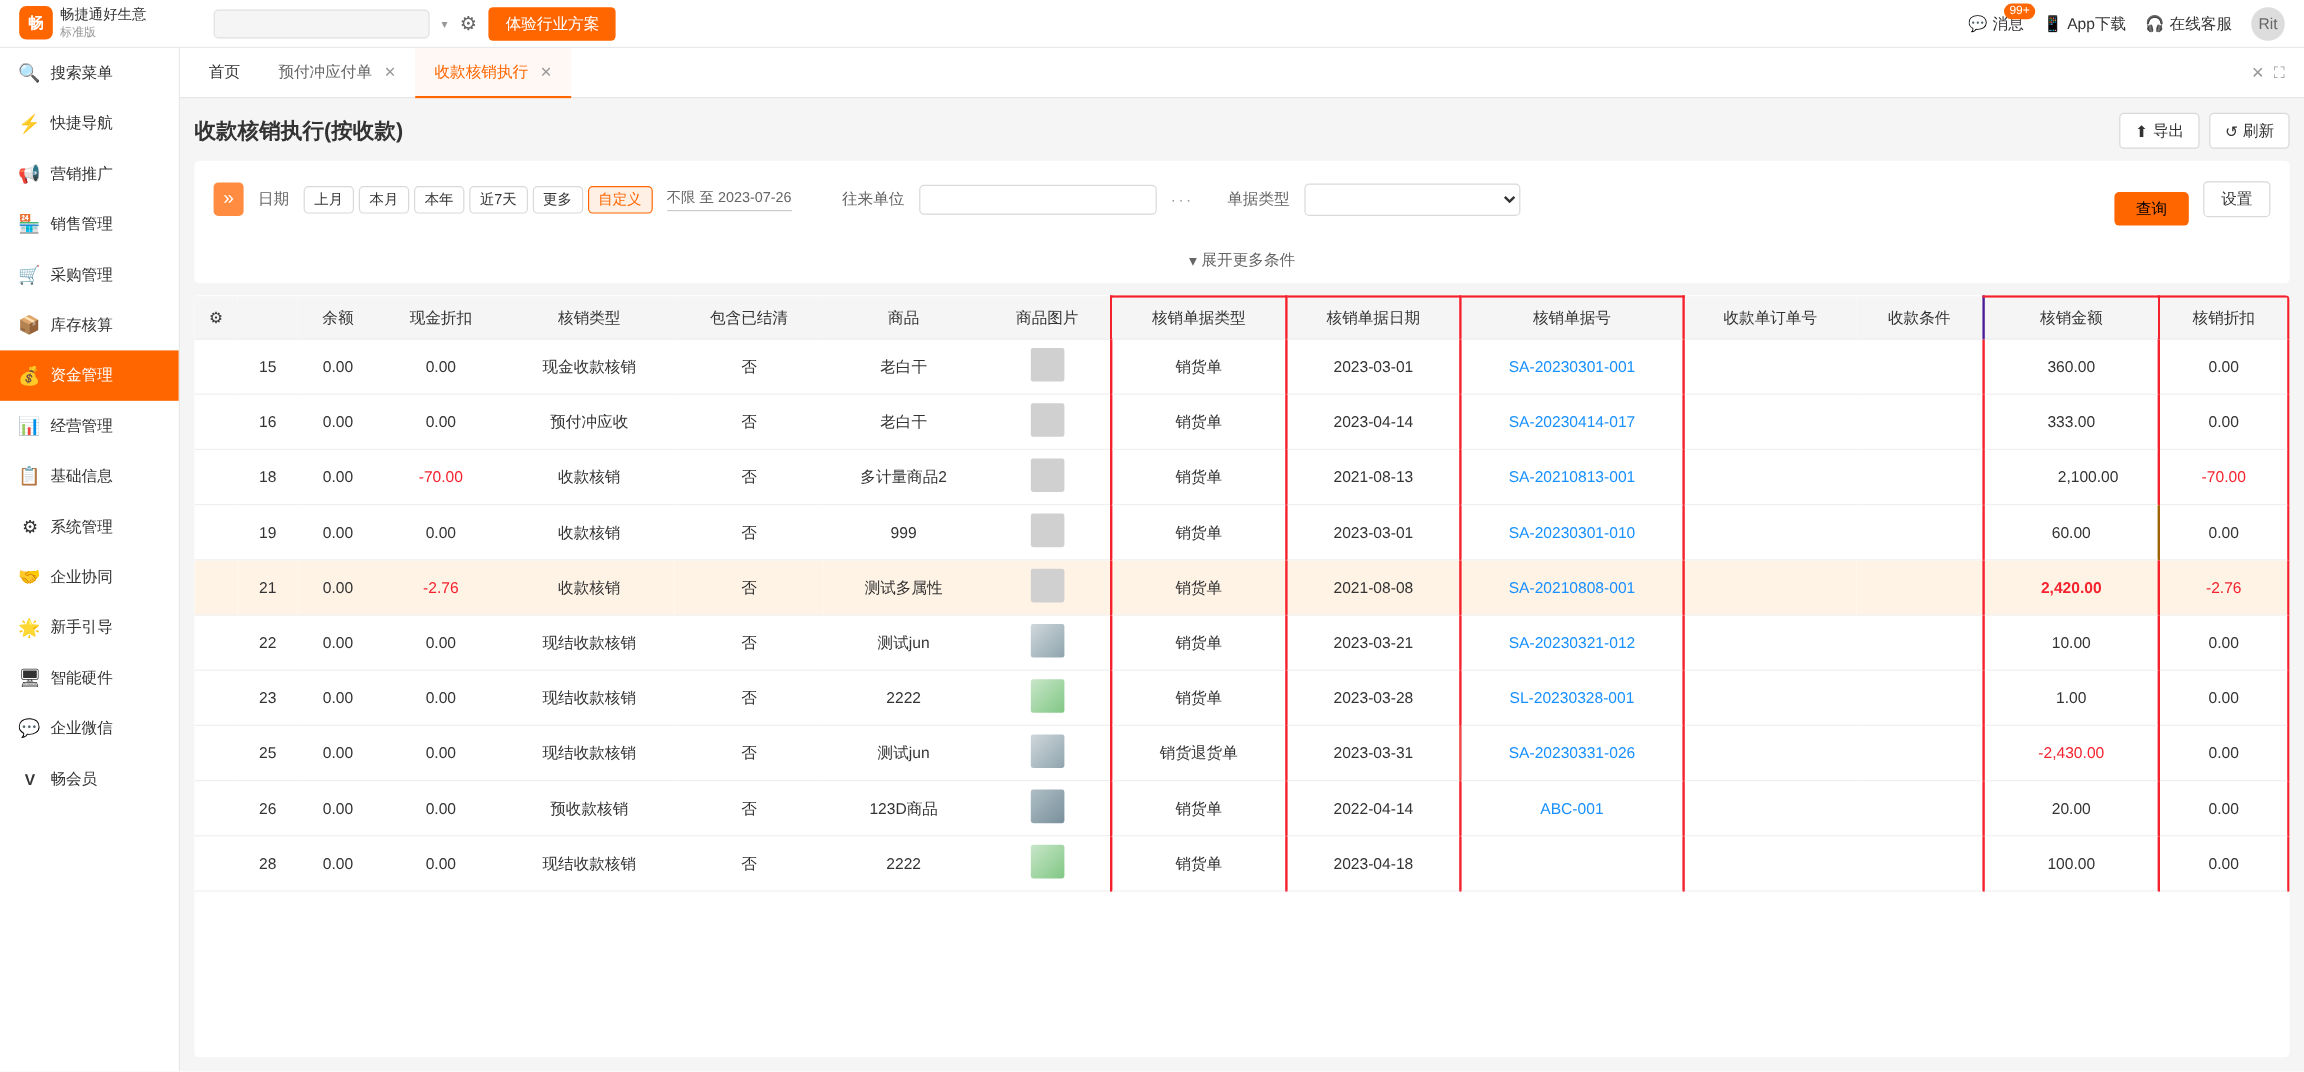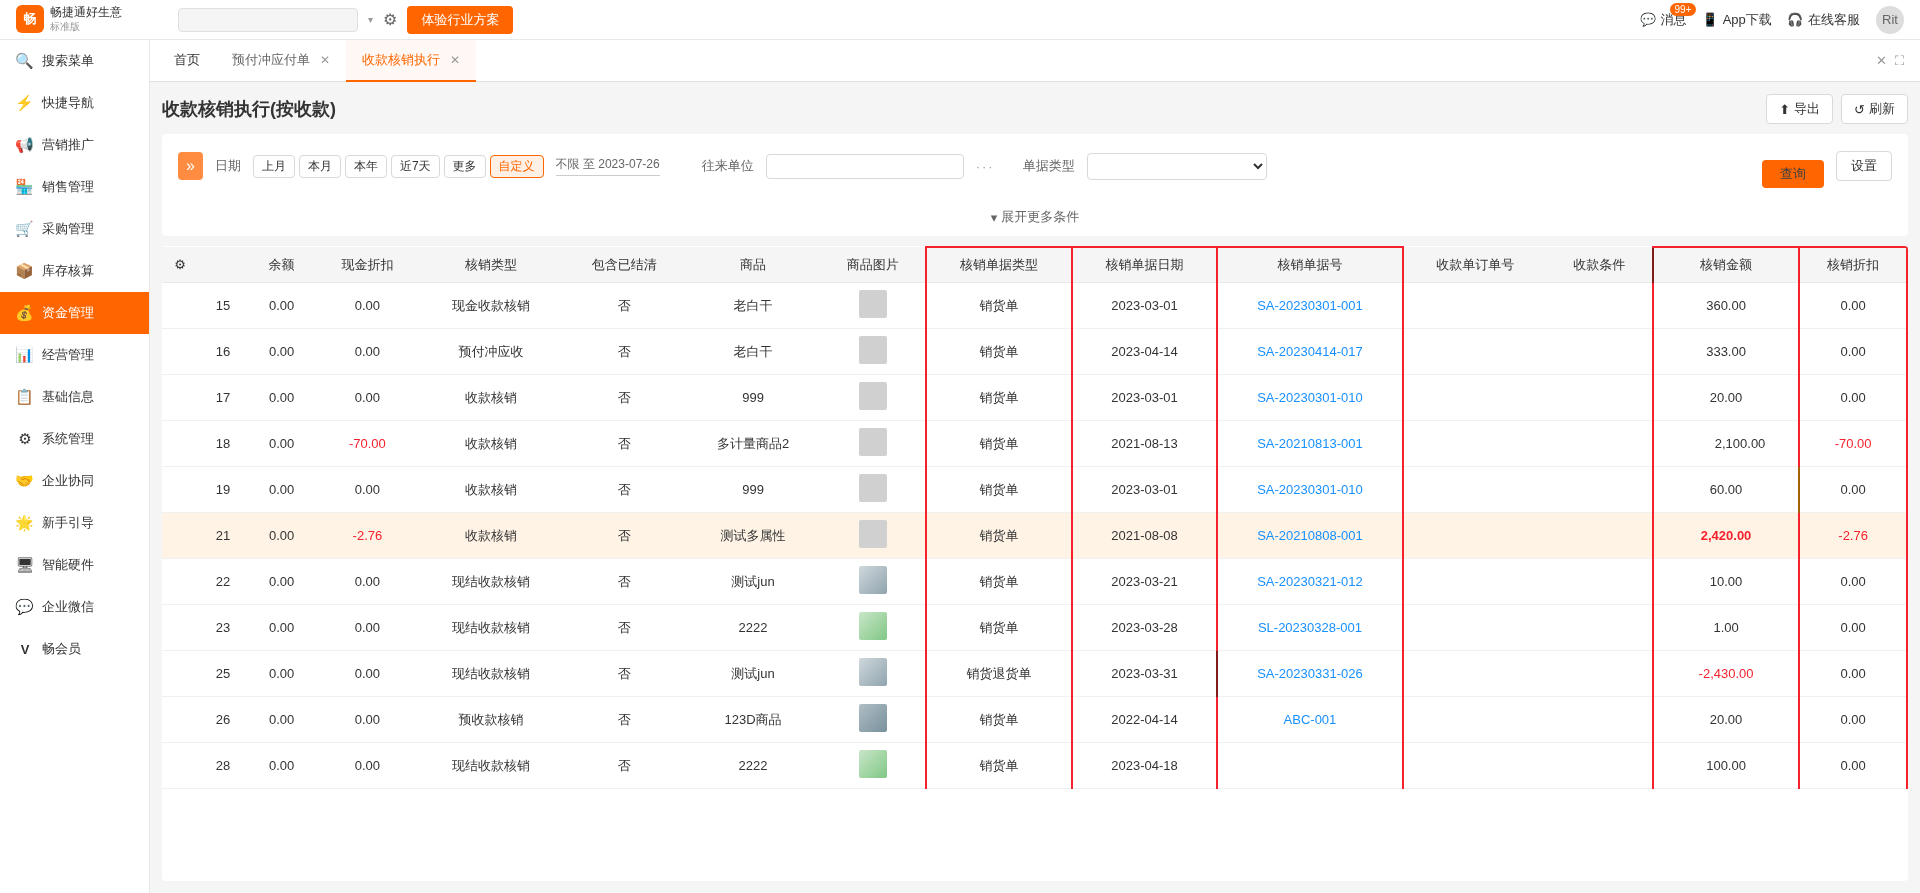--- a/index.html
+++ b/index.html
@@ -54,21 +54,21 @@
     .filter-row { display: flex; align-items: center; gap: 12px; width: 100%; }
     .filter-expand-btn { background: #ff8c40; color: white; border: none; border-radius: 4px; padding: 4px 8px; cursor: pointer; font-size: 12px; }
     .filter-label { color: #666; font-size: 13px; white-space: nowrap; }
     .filter-date-btns { display: flex; gap: 4px; }
     .date-btn { padding: 2px 8px; border: 1px solid #d9d9d9; border-radius: 4px; background: #fff; cursor: pointer; color: #333; font-size: 12px; }
     .date-btn.active { background: #fff0e6; border-color: #f60; color: #f60; }
     .date-range { color: #666; font-size: 12px; border-bottom: 1px solid #ccc; padding-bottom: 2px; }
     .filter-input { border: 1px solid #d9d9d9; border-radius: 4px; padding: 4px 10px; font-size: 13px; color: #333; min-width: 180px; }
     .filter-dots { color: #999; letter-spacing: 2px; }
     .filter-select { border: 1px solid #d9d9d9; border-radius: 4px; padding: 4px 10px; font-size: 13px; color: #333; min-width: 180px; background: #fff; }
-    .search-btn { background: #ff6600; color: #404040; border: none; border-radius: 4px; padding: 5px 18px; cursor: pointer; font-size: 13px; margin-top: 16px; }
+    .search-btn { background: #ff6600; color: #000000; border: none; border-radius: 4px; padding: 5px 18px; cursor: pointer; font-size: 13px; margin-top: 16px; }
     .settings-btn { background: #fff; border: 1px solid #d9d9d9; color: #333; border-radius: 4px; padding: 5px 14px; cursor: pointer; font-size: 13px; }
     .expand-conditions { display: flex; align-items: center; gap: 4px; color: #666; font-size: 12px; cursor: pointer; margin: 0 auto; }
 
     
     .table-wrapper { flex: 1; background: #fff; border-radius: 4px; overflow: auto; position: relative; }
     table { width: 100%; border-collapse: collapse; min-width: 1600px; }
     thead tr { background: #f5f5f5; }
     th { padding: 8px 10px; text-align: center; color: #333; font-weight: 500; font-size: 13px; border-bottom: 1px solid #e8e8e8; white-space: nowrap; position: sticky; top: 0; background: #f5f5f5; z-index: 2; }
     td { padding: 7px 10px; text-align: center; color: #333; font-size: 13px; border-bottom: 1px solid #f0f0f0; white-space: nowrap; }
     tr.highlighted td { background: #fff3e6; }
@@ -257,21 +257,21 @@
               <th>现金折扣</th>
               <th>核销类型</th>
               <th>包含已结清</th>
               <th>商品</th>
               <th>商品图片</th>
               <th style="border-left:2px solid #f5222d;border-right:2px solid #f5222d;border-top:2px solid #f5222d;">核销单据类型</th>
               <th style="border-left:2px solid #f5222d;border-right:2px solid #f5222d;border-top:2px solid #f5222d;">核销单据日期</th>
               <th style="border-left:2px solid #f5222d;border-right:2px solid #f5222d;border-top:2px solid #f5222d;">核销单据号</th>
               <th>收款单订单号</th>
               <th>收款条件</th>
-              <th style="border-left:2px solid #7f1d1d;border-right:2px solid #f5222d;border-top:2px solid #f5222d;">核销金额</th>
+              <th style="border-left:2px solid #4c1d95;border-right:2px solid #f5222d;border-top:2px solid #f5222d;">核销金额</th>
               <th style="border-left:2px solid #f5222d;border-right:2px solid #f5222d;border-top:2px solid #f5222d;">核销折扣</th>
             </tr>
           </thead>
           <tbody id="table-body">
           <tr>
     <td></td>
     <td>15</td>
     <td>0.00</td>
     <td style="">0.00</td>
     <td>现金收款核销</td>
@@ -298,37 +298,20 @@
     <td style="border-left:2px solid #f5222d;border-right:2px solid #f5222d;">销货单</td>
     <td style="border-left:2px solid #f5222d;border-right:2px solid #f5222d;">2023-04-14</td>
     <td style="border-left:2px solid #f5222d;border-right:2px solid #f5222d;"><a class="link-cell" href="#">SA-20230414-017</a></td>
     <td></td>
     <td></td>
     <td style="border-left:2px solid #f5222d;border-right:2px solid #f5222d;">333.00</td>
     <td style="border-left:2px solid #f5222d;border-right:2px solid #f5222d;">0.00</td>
   </tr>
               <tr>
     <td></td>
-    <td>17</td>
-    <td>0.00</td>
-    <td style="">0.00</td>
-    <td>收款核销</td>
-    <td>否</td>
-    <td>999</td>
-    <td><div style="width:28px;height:28px;border-radius:2px;display:inline-block;background:#d0d0d0;"></div></td>
-    <td style="border-left:2px solid #f5222d;border-right:2px solid #f5222d;">销货单</td>
-    <td style="border-left:2px solid #f5222d;border-right:2px solid #f5222d;">2023-03-01</td>
-    <td style="border-left:2px solid #f5222d;border-right:2px solid #f5222d;"><a class="link-cell" href="#">SA-20230301-010</a></td>
-    <td></td>
-    <td></td>
-    <td style="border-left:2px solid #f5222d;border-right:2px solid #f5222d;">20.00</td>
-    <td style="border-left:2px solid #f5222d;border-right:2px solid #f5222d;">0.00</td>
-  </tr>
-              <tr>
-    <td></td>
     <td>18</td>
     <td>0.00</td>
     <td style="color:#f5222d;">-70.00</td>
     <td>收款核销</td>
     <td>否</td>
     <td>多计量商品2</td>
     <td><div style="width:28px;height:28px;border-radius:2px;display:inline-block;background:#d0d0d0;"></div></td>
     <td style="border-left:2px solid #f5222d;border-right:2px solid #f5222d;">销货单</td>
     <td style="border-left:2px solid #f5222d;border-right:2px solid #f5222d;">2021-08-13</td>
     <td style="border-left:2px solid #f5222d;border-right:2px solid #f5222d;"><a class="link-cell" href="#">SA-20210813-001</a></td>
@@ -408,21 +391,21 @@
               <tr>
     <td></td>
     <td>25</td>
     <td>0.00</td>
     <td style="">0.00</td>
     <td>现结收款核销</td>
     <td>否</td>
     <td>测试jun</td>
     <td><div style="width:28px;height:28px;border-radius:2px;display:inline-block;background:linear-gradient(135deg,#cfd8dc,#90a4ae);"></div></td>
     <td style="border-left:2px solid #f5222d;border-right:2px solid #f5222d;">销货退货单</td>
-    <td style="border-left:2px solid #f5222d;border-right:2px solid #7f1d1d;">2023-03-31</td>
+    <td style="border-left:2px solid #f5222d;border-right:2px solid #ef4444;">2023-03-31</td>
     <td style="border-left:2px solid #f5222d;border-right:2px solid #f5222d;"><a class="link-cell" href="#">SA-20230331-026</a></td>
     <td></td>
     <td></td>
     <td style="border-left:2px solid #f5222d;border-right:2px solid #f5222d;color:#f5222d;">-2,430.00</td>
     <td style="border-left:2px solid #f5222d;border-right:2px solid #f5222d;">0.00</td>
   </tr>
               <tr>
     <td></td>
     <td>26</td>
     <td>0.00</td>

